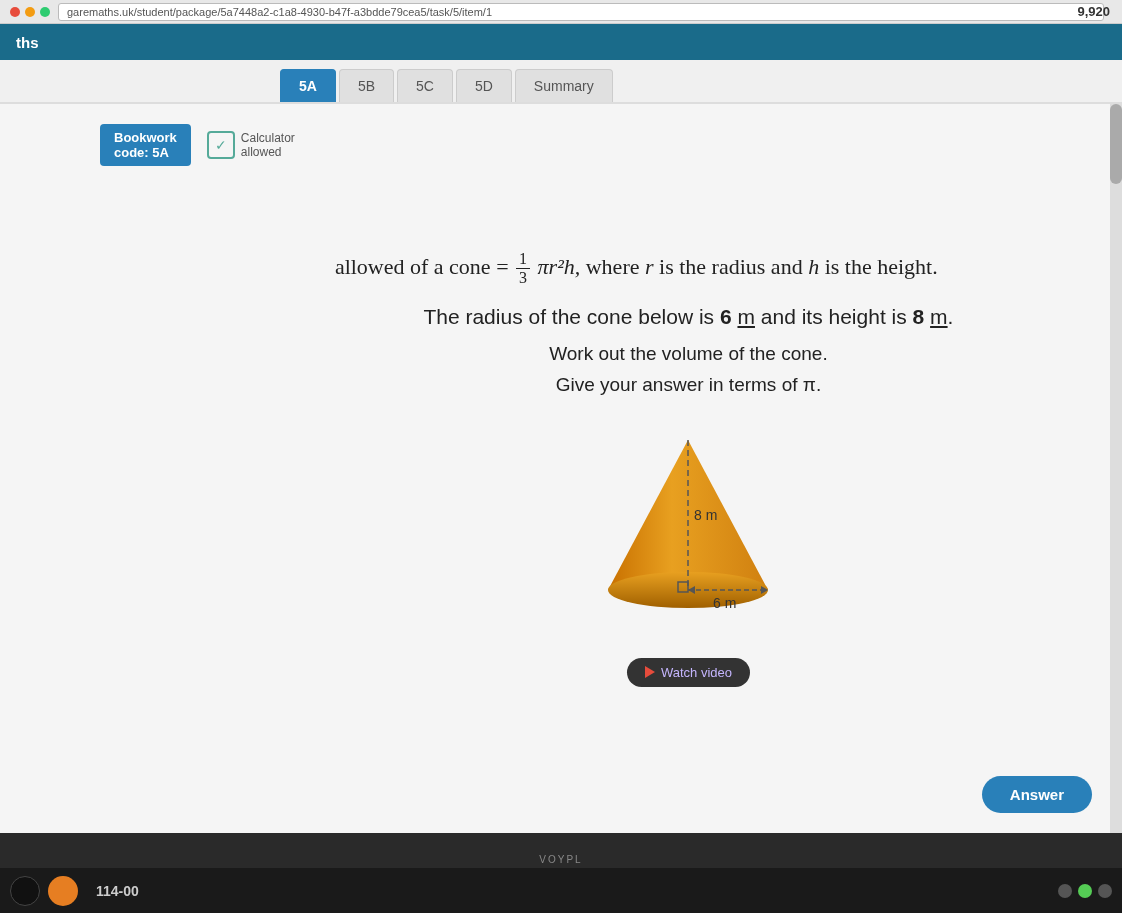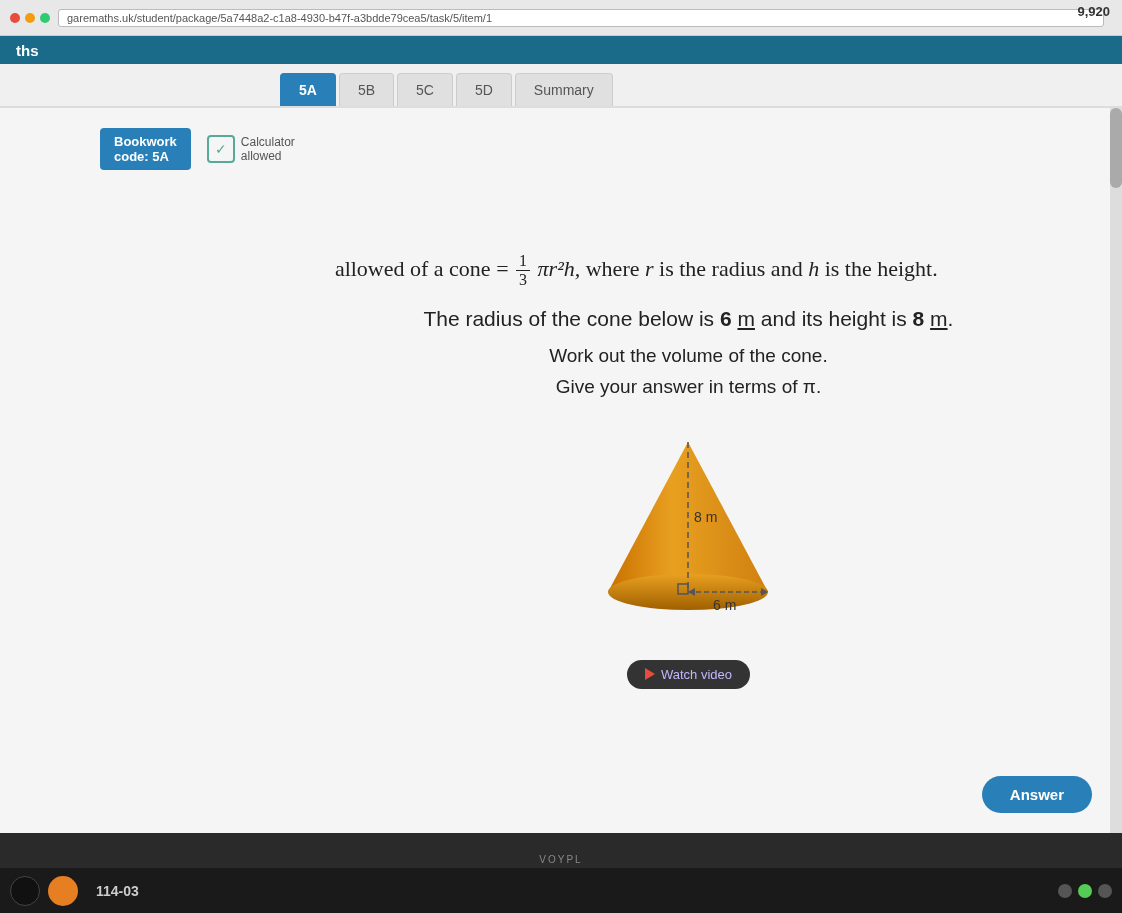--- a/index.html
+++ b/index.html
@@ -27,21 +27,21 @@
       right: 0;
       bottom: 80px;
       background: #fff;
       display: flex;
       flex-direction: column;
     }
 
     
     .browser-bar {
       background: #e8e8e8;
-      height: 36px;
+      height: 24px;
       display: flex;
       align-items: center;
       padding: 0 10px;
       border-bottom: 1px solid #ccc;
     }
 
     .url-bar {
       flex: 1;
       font-size: 11px;
       color: #555;
@@ -57,21 +57,21 @@
       top: 4px;
       right: 12px;
       font-size: 13px;
       font-weight: bold;
       color: #333;
     }
 
     
     .app-header {
       background: #1a6b8a;
-      height: 28px;
+      height: 36px;
       display: flex;
       align-items: center;
       padding: 0 16px;
     }
 
     .app-title {
       color: #fff;
       font-size: 15px;
       font-weight: bold;
     }
@@ -455,21 +455,21 @@
       </div>
 
     </div>
   </div>
 
   <div class="monitor-brand">VOYPL</div>
 
   <div class="taskbar">
     <div class="taskbar-btn black"></div>
     <div class="taskbar-btn orange"></div>
-    <span class="taskbar-time">114-03</span>
+    <span class="taskbar-time">114-00</span>
     <div class="taskbar-right">
       <div class="sys-icon"></div>
       <div class="sys-icon green"></div>
       <div class="sys-icon"></div>
     </div>
   </div>
 
 </div>
 
 </body></html>

